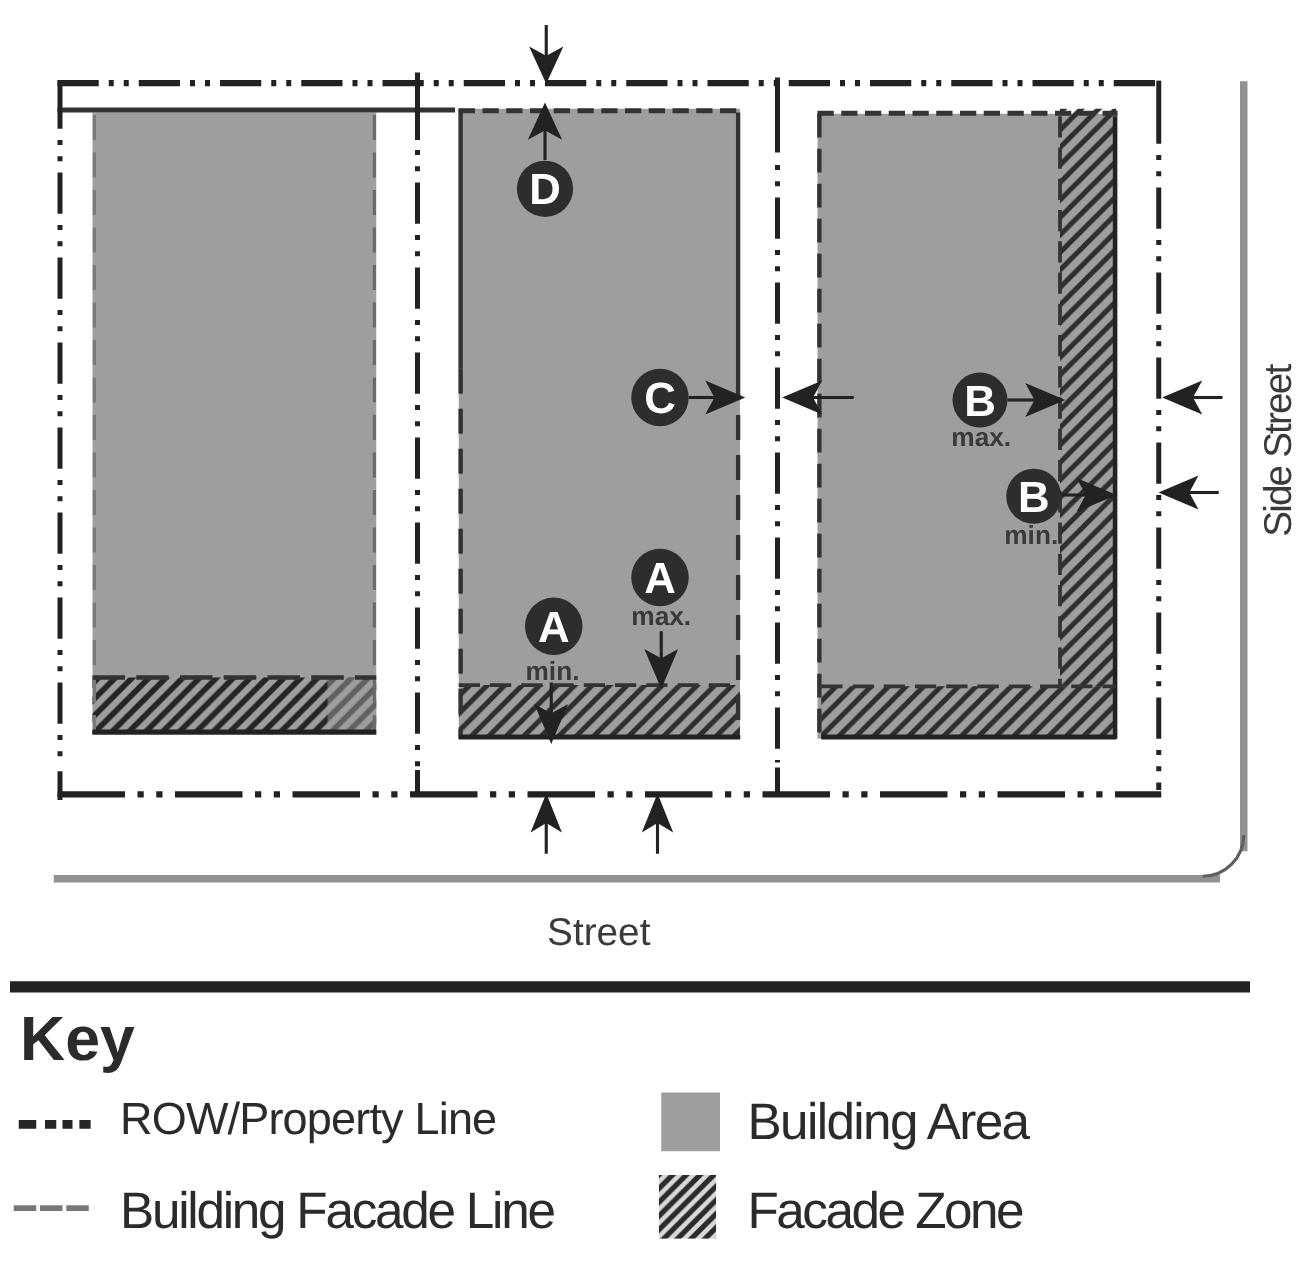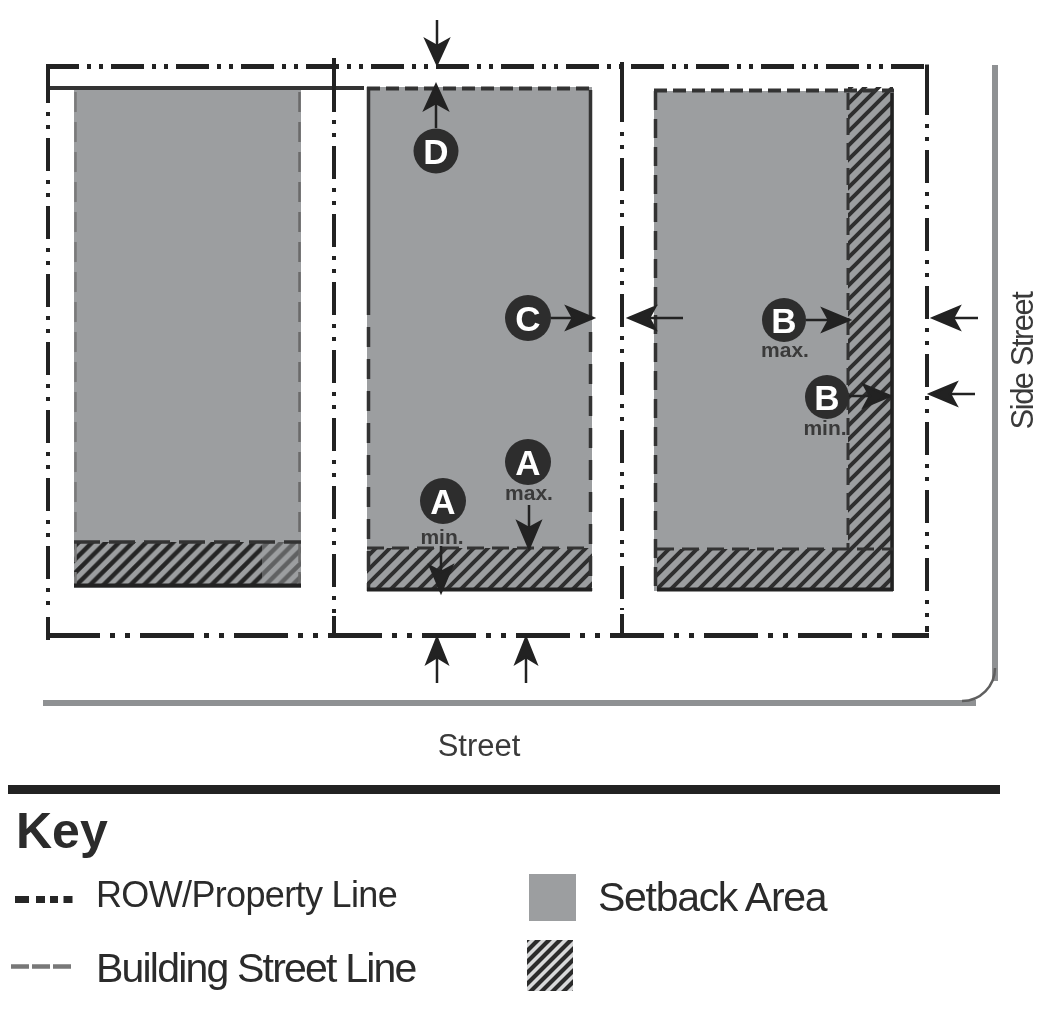--- a/index.html
+++ b/index.html
@@ -144,22 +144,23 @@
   <rect x="15" y="16" width="14" height="7" fill="#262626"></rect>
   <rect x="36" y="16" width="9" height="7" fill="#262626"></rect>
   <rect x="50" y="16" width="8" height="7" fill="#262626"></rect>
   <rect x="63.5" y="16" width="9" height="7" fill="#262626"></rect>
 </svg>
 <div class="t" style="left:96px;top:874px;font-size:36px;letter-spacing:-0.65px;">ROW/Property Line</div>
 
 <svg style="position:absolute;left:0px;top:950px;" width="90" height="40" viewBox="0 0 90 40">
   <line x1="11" y1="16.5" x2="72.5" y2="16.5" stroke="#787878" stroke-width="4.5" stroke-dasharray="18 3"></line>
 </svg>
-<div class="t" style="left:96px;top:945px;font-size:41px;letter-spacing:-1.8px;">Building Street Line</div>
+<div class="t" style="left:96px;top:945px;font-size:41px;letter-spacing:-1.8px;">Building Facade Line</div>
 
 <div style="position:absolute;left:529px;top:874px;width:47px;height:47px;background:#9c9ea0;"></div>
-<div class="t" style="left:598px;top:874px;font-size:41px;letter-spacing:-1.3px;">Setback Area</div>
+<div class="t" style="left:598px;top:874px;font-size:41px;letter-spacing:-1.3px;">Building Area</div>
 
 <svg style="position:absolute;left:527px;top:940px;" width="46" height="51" viewBox="0 0 46 51">
   <rect width="46" height="51" fill="#d8d9da"></rect>
   <rect width="46" height="51" fill="url(#hatchw)"></rect>
 </svg>
+<div class="t" style="left:598px;top:945px;font-size:41px;letter-spacing:-2px;">Facade Zone</div>
 
 </div>
 </body></html>

